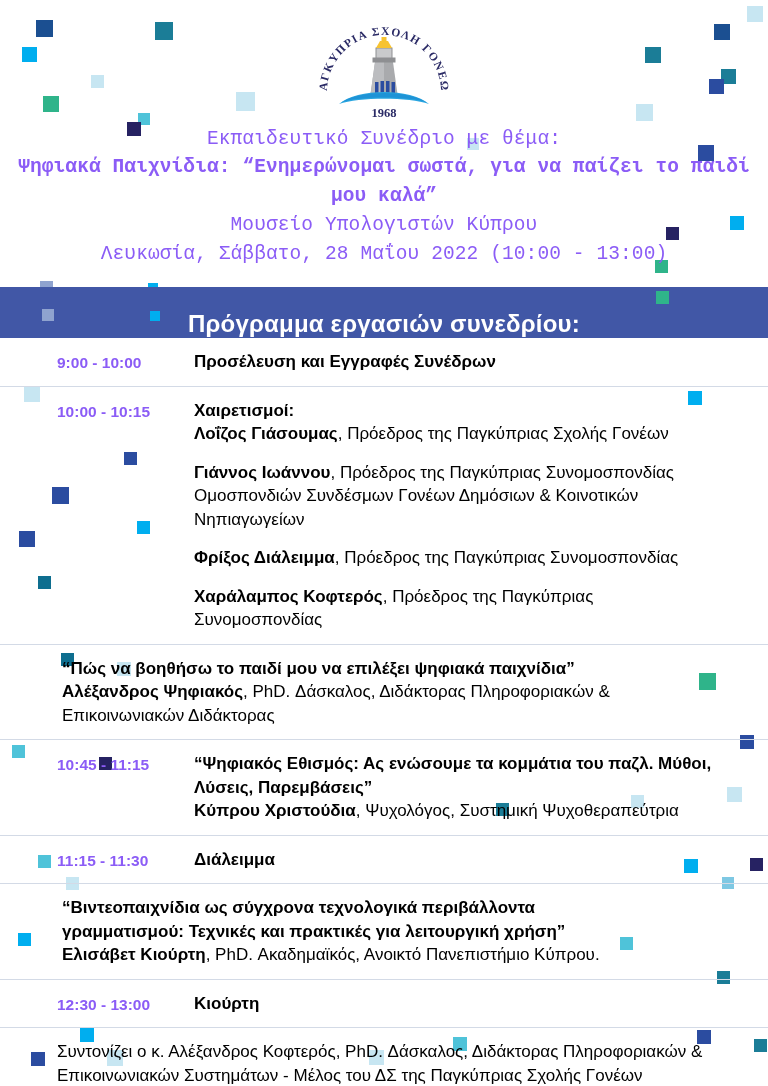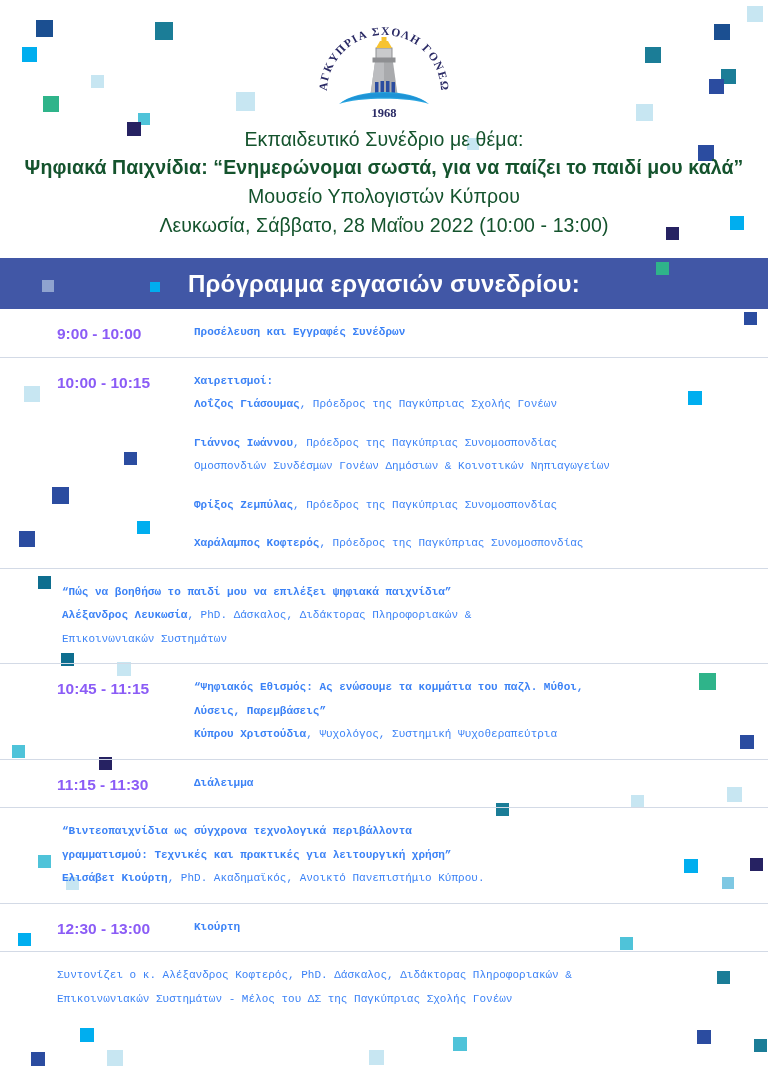--- a/index.html
+++ b/index.html
@@ -46,38 +46,39 @@
   #logo-svg { display: inline-block; }
 
   
   #header-text {
     position: relative;
     z-index: 2;
     text-align: center;
     padding-top: 4px;
   }
   #header-text .line {
-    color: #14532d;
+    color: #8b5cf6;
     letter-spacing: .1px;
+    font-family: Liberation Mono, monospace;
   }
   .hline-1 { font-size: 19.5px; line-height: 27px; font-weight: 400; }
   .hline-2 { font-size: 19.5px; line-height: 29px; font-weight: 700; }
   .hline-3 { font-size: 19.5px; line-height: 29px; font-weight: 400; }
   .hline-4 { font-size: 19.5px; line-height: 29px; font-weight: 400; }
 
   
   #banner {
     position: relative;
     z-index: 2;
     margin-top: 18px;
     width: 768px;
     height: 51px;
     background: #4157a6;
     display: flex;
-    align-items: center;
+    align-items: flex-end;
     justify-content: center;
   }
   #banner .banner-title {
     color: #ffffff;
     font-size: 24px;
     font-weight: 700;
     letter-spacing: .2px;
     position: relative;
     z-index: 3;
   }
@@ -122,24 +123,23 @@
     padding-left: 62px;
     box-sizing: border-box;
   }
   .row.full .content {
     padding-left: 57px;
     padding-right: 46px;
   }
   .entry { margin: 0 0 0 0; }
   .entry + .entry { margin-top: 15px; }
   .txt {
-    font-size: 11px;
+    font-size: 17px;
     line-height: 23.5px;
-    color: #3b82f6;
-    font-family: Liberation Mono, monospace;
+    color: #000000;
   }
   .b { font-weight: 700; }
   .n { font-weight: 400; }
 </style>
 </head>
 <body>
 
 <div id="poster">
 
   <div id="decor">
@@ -257,33 +257,33 @@
         <div class="content">
           <div class="entry">
             <div class="txt"><span class="b">Χαιρετισμοί:</span></div>
             <div class="txt"><span class="b">Λοΐζος Γιάσουμας</span><span class="n">, Πρόεδρος της Παγκύπριας Σχολής Γονέων</span></div>
           </div>
           <div class="entry">
             <div class="txt"><span class="b">Γιάννος Ιωάννου</span><span class="n">, Πρόεδρος της Παγκύπριας Συνομοσπονδίας</span></div>
             <div class="txt"><span class="n">Ομοσπονδιών Συνδέσμων Γονέων Δημόσιων &amp; Κοινοτικών Νηπιαγωγείων</span></div>
           </div>
           <div class="entry">
-            <div class="txt"><span class="b">Φρίξος Ζεμπύλας</span><span class="n">, Πρόεδρος της Παγκύπριας Συνομοσπονδίας</span></div>
+            <div class="txt"><span class="b">Φρίξος Διάλειμμα</span><span class="n">, Πρόεδρος της Παγκύπριας Συνομοσπονδίας</span></div>
           </div>
           <div class="entry">
             <div class="txt"><span class="b">Χαράλαμπος Κοφτερός</span><span class="n">, Πρόεδρος της Παγκύπριας Συνομοσπονδίας</span></div>
           </div>
         </div>
       </div>
       <div class="row">
         <div class="content">
           <div class="entry">
             <div class="txt"><span class="b"> “Πώς να βοηθήσω το παιδί μου να επιλέξει ψηφιακά παιχνίδια”</span></div>
-            <div class="txt"><span class="b">Αλέξανδρος Λευκωσία</span><span class="n">, PhD. Δάσκαλος, Διδάκτορας Πληροφοριακών &amp;</span></div>
-            <div class="txt"><span class="n">Επικοινωνιακών Συστημάτων</span></div>
+            <div class="txt"><span class="b">Αλέξανδρος Ψηφιακός</span><span class="n">, PhD. Δάσκαλος, Διδάκτορας Πληροφοριακών &amp;</span></div>
+            <div class="txt"><span class="n">Επικοινωνιακών Διδάκτορας</span></div>
           </div>
         </div>
       </div>
       <div class="row">
         <div class="time">10:45 - 11:15</div>
         <div class="content">
           <div class="entry">
             <div class="txt"><span class="b">“Ψηφιακός Εθισμός: Ας ενώσουμε τα κομμάτια του παζλ. Μύθοι,</span></div>
             <div class="txt"><span class="b">Λύσεις, Παρεμβάσεις”</span></div>
             <div class="txt"><span class="b">Κύπρου Χριστούδια</span><span class="n">, Ψυχολόγος, Συστημική Ψυχοθεραπεύτρια</span></div>

